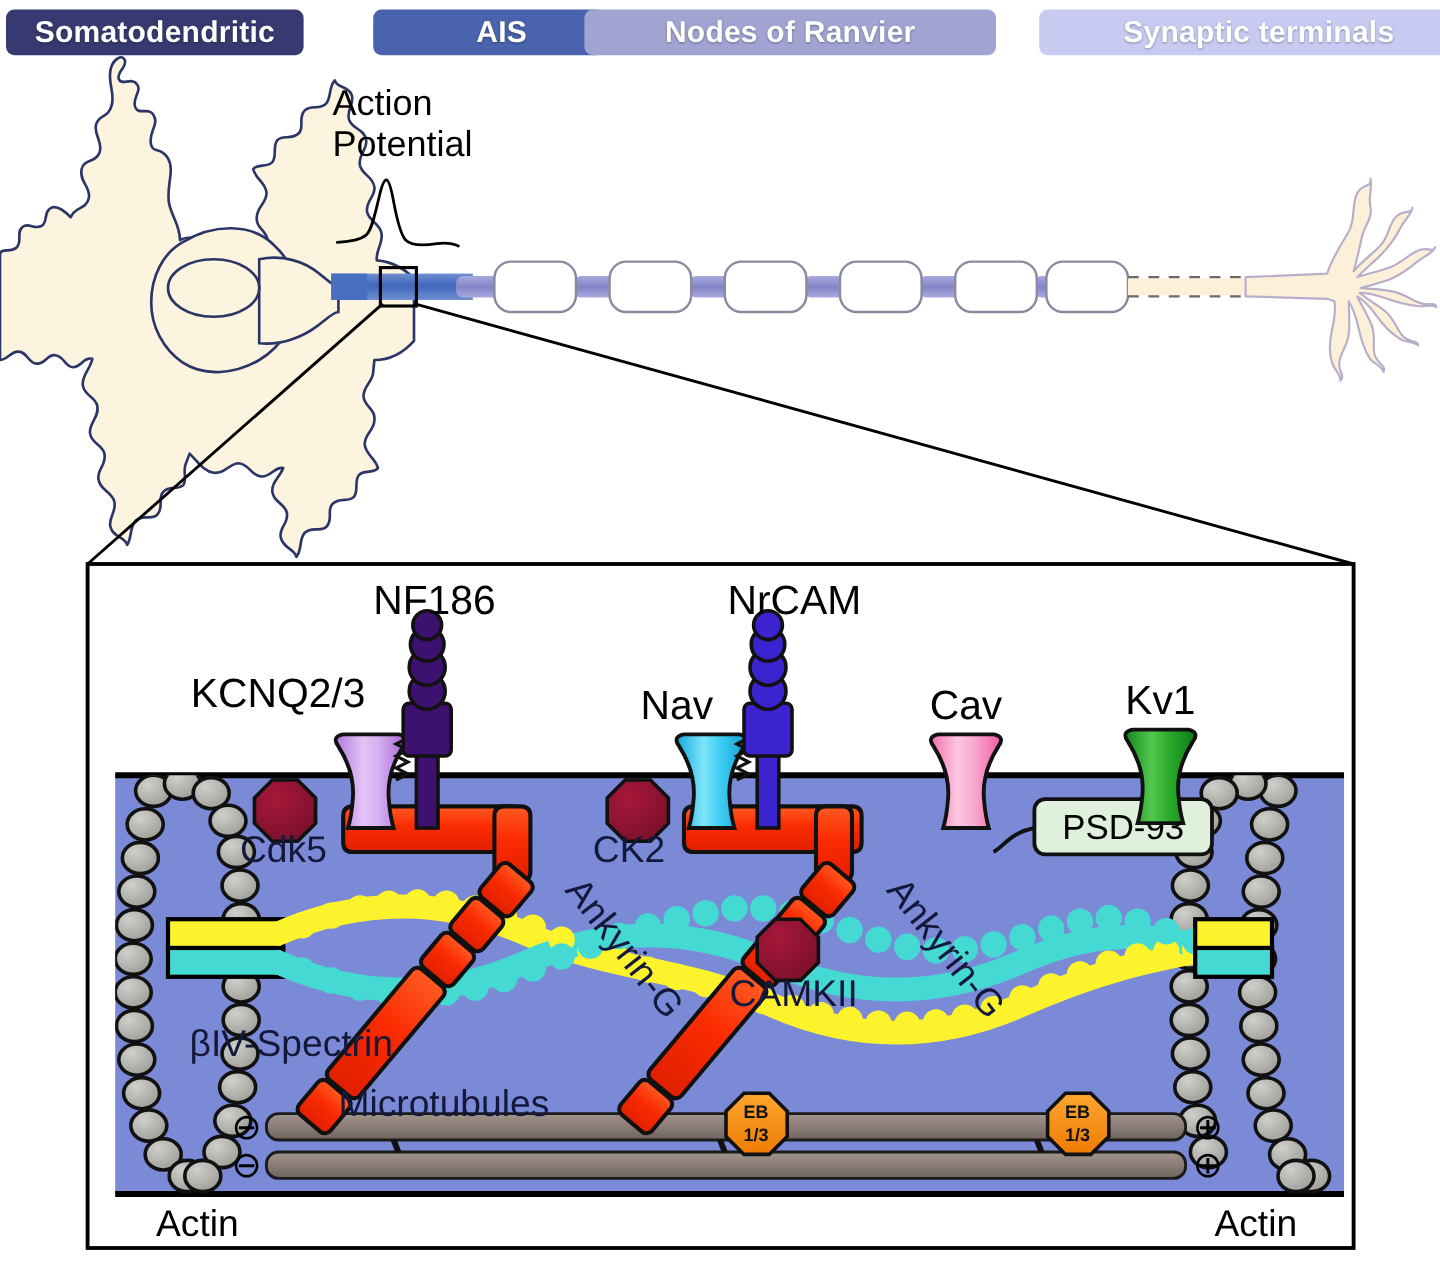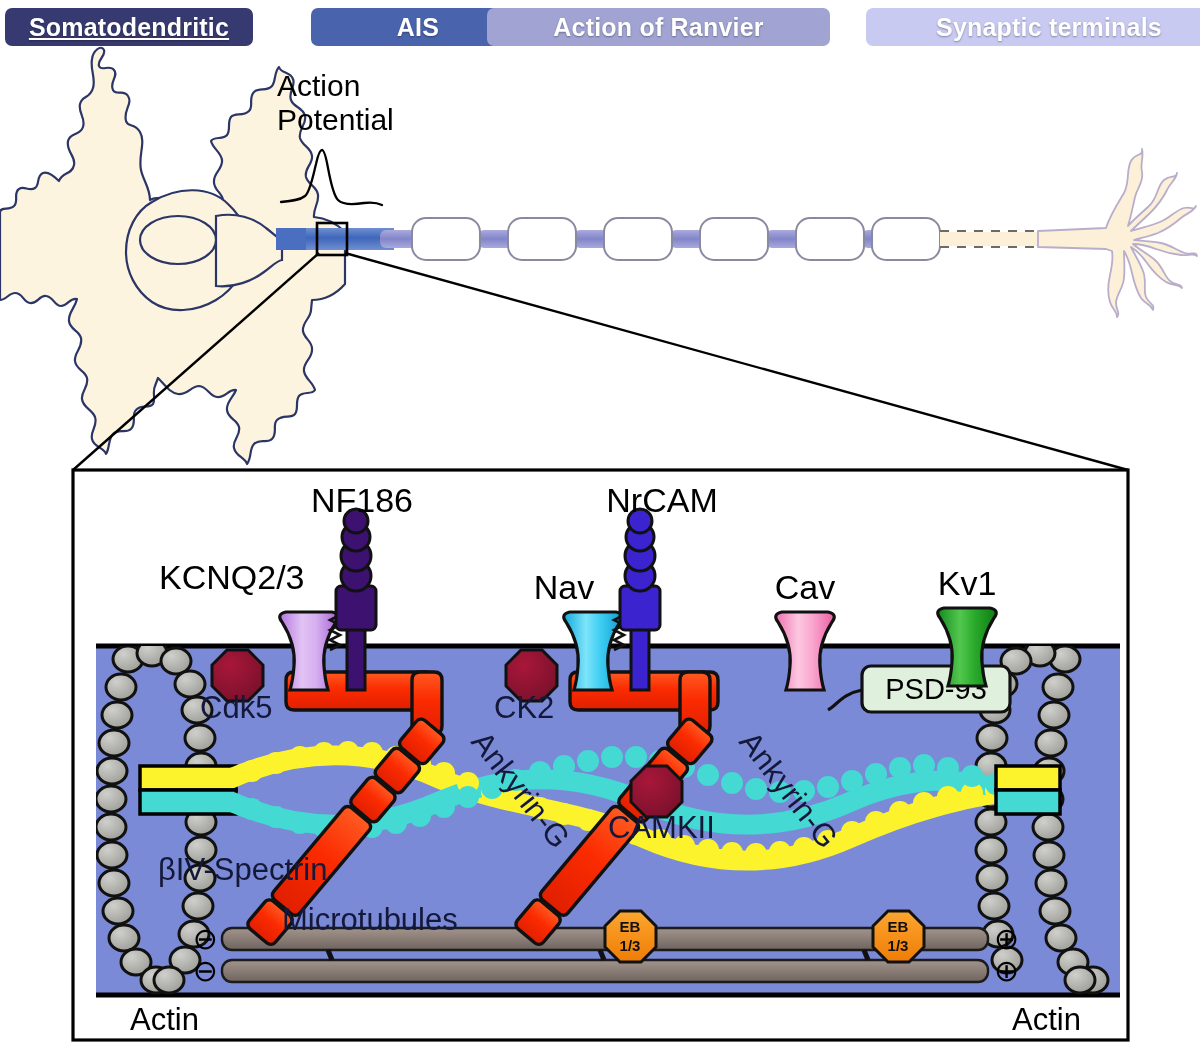--- a/index.html
+++ b/index.html
@@ -5,21 +5,21 @@
   html,body{margin:0;padding:0;background:#ffffff;}
   body{width:1200px;height:1051px;font-family:"Liberation Sans",sans-serif;overflow:hidden;}
   #root{position:relative;width:1200px;height:1051px;background:#fff;}
 
   
   #tabbar{position:absolute;left:0;top:0;width:1200px;height:52px;}
   .tab{position:absolute;top:8px;height:38px;border-radius:7px;
        display:flex;align-items:center;justify-content:center;
        color:#ffffff;font-weight:bold;font-size:25px;letter-spacing:.2px;
        text-shadow:0 1px 2px rgba(0,0,0,.35);white-space:nowrap;}
-  .tab.t0{left:5px;  width:248px;text-decoration:underline;}
+  .tab.t0{left:5px;  width:248px;}
   .tab.t1{left:311px;width:172px;padding-left:21px;}
   .tab.t2{left:487px;width:343px;}
   .tab.t3{left:866px;width:366px;border-radius:7px 0 0 7px;}
 
   
   #canvas{position:absolute;left:0;top:0;width:1200px;height:1051px;}
 
   .lbl{font-family:"Liberation Sans",sans-serif;fill:#000;}
   .hdr-ap{font-size:30px;}
   .big{font-size:34px;}
@@ -34,21 +34,21 @@
 <div id="root">
 
   <div id="tabbar">
     <div class="tab t0" style="background:#373a70">
       <span>Somatodendritic</span>
     </div>
     <div class="tab t1" style="background:#4a63ad">
       <span>AIS</span>
     </div>
     <div class="tab t2" style="background:#a1a3d2">
-      <span>Action of Ranvier</span>
+      <span>Nodes of Ranvier</span>
     </div>
     <div class="tab t3" style="background:#c9caf2">
       <span>Synaptic terminals</span>
     </div>
   </div>
 
   <svg id="canvas" viewBox="0 0 1200 1051">
     <defs>
 
       <linearGradient id="gKCNQ" x1="0" y1="0" x2="1" y2="0">

